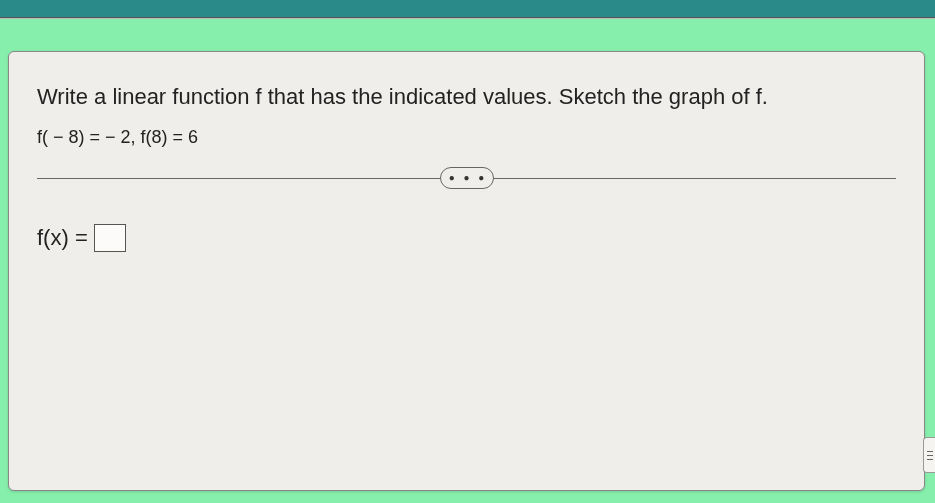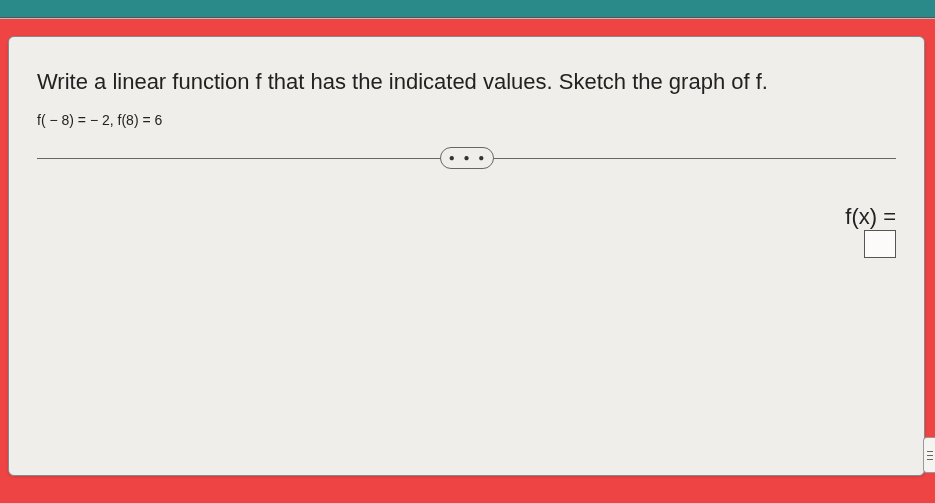--- a/index.html
+++ b/index.html
@@ -10,23 +10,23 @@
     height: 503px;
     overflow: hidden;
     position: relative;
   }
   .top-bar {
     height: 18px;
     background: #2a8a8a;
     border-bottom: 1px solid #555;
   }
   .page-wrap {
-    background: #ef4444;
+    background: #86efac;
     margin: 0;
-    padding-top: 17px;
+    padding-top: 32px;
     border-top: 1px solid #bbb;
     height: calc(100% - 18px);
     position: relative;
   }
   .card {
     background: #f0eeea;
     margin: 0 10px 0 8px;
     border: 1px solid #888;
     border-radius: 6px;
     padding: 28px 28px 40px 28px;
@@ -34,21 +34,21 @@
     min-height: 440px;
     position: relative;
   }
   .question-text {
     font-size: 22px;
     color: #222;
     line-height: 1.5;
     margin-bottom: 14px;
   }
   .given-values {
-    font-size: 14px;
+    font-size: 18px;
     color: #222;
   }
   .divider-row {
     position: relative;
     height: 24px;
     margin: 18px 0 34px 0;
   }
   .divider-line {
     position: absolute;
     top: 50%;
@@ -77,22 +77,21 @@
     letter-spacing: 3px;
     color: #333;
     line-height: 1;
     padding-left: 3px;
   }
   .answer-row {
     font-size: 22px;
     color: #222;
     margin-bottom: 10px;
     display: flex;
-    align-items: flex-end;
-    flex-direction: column;
+    align-items: center;
   }
   .answer-box {
     display: inline-block;
     width: 32px;
     height: 28px;
     border: 1px solid #555;
     background: #fcfbf9;
     margin-left: 6px;
     vertical-align: middle;
     font-size: 18px;

